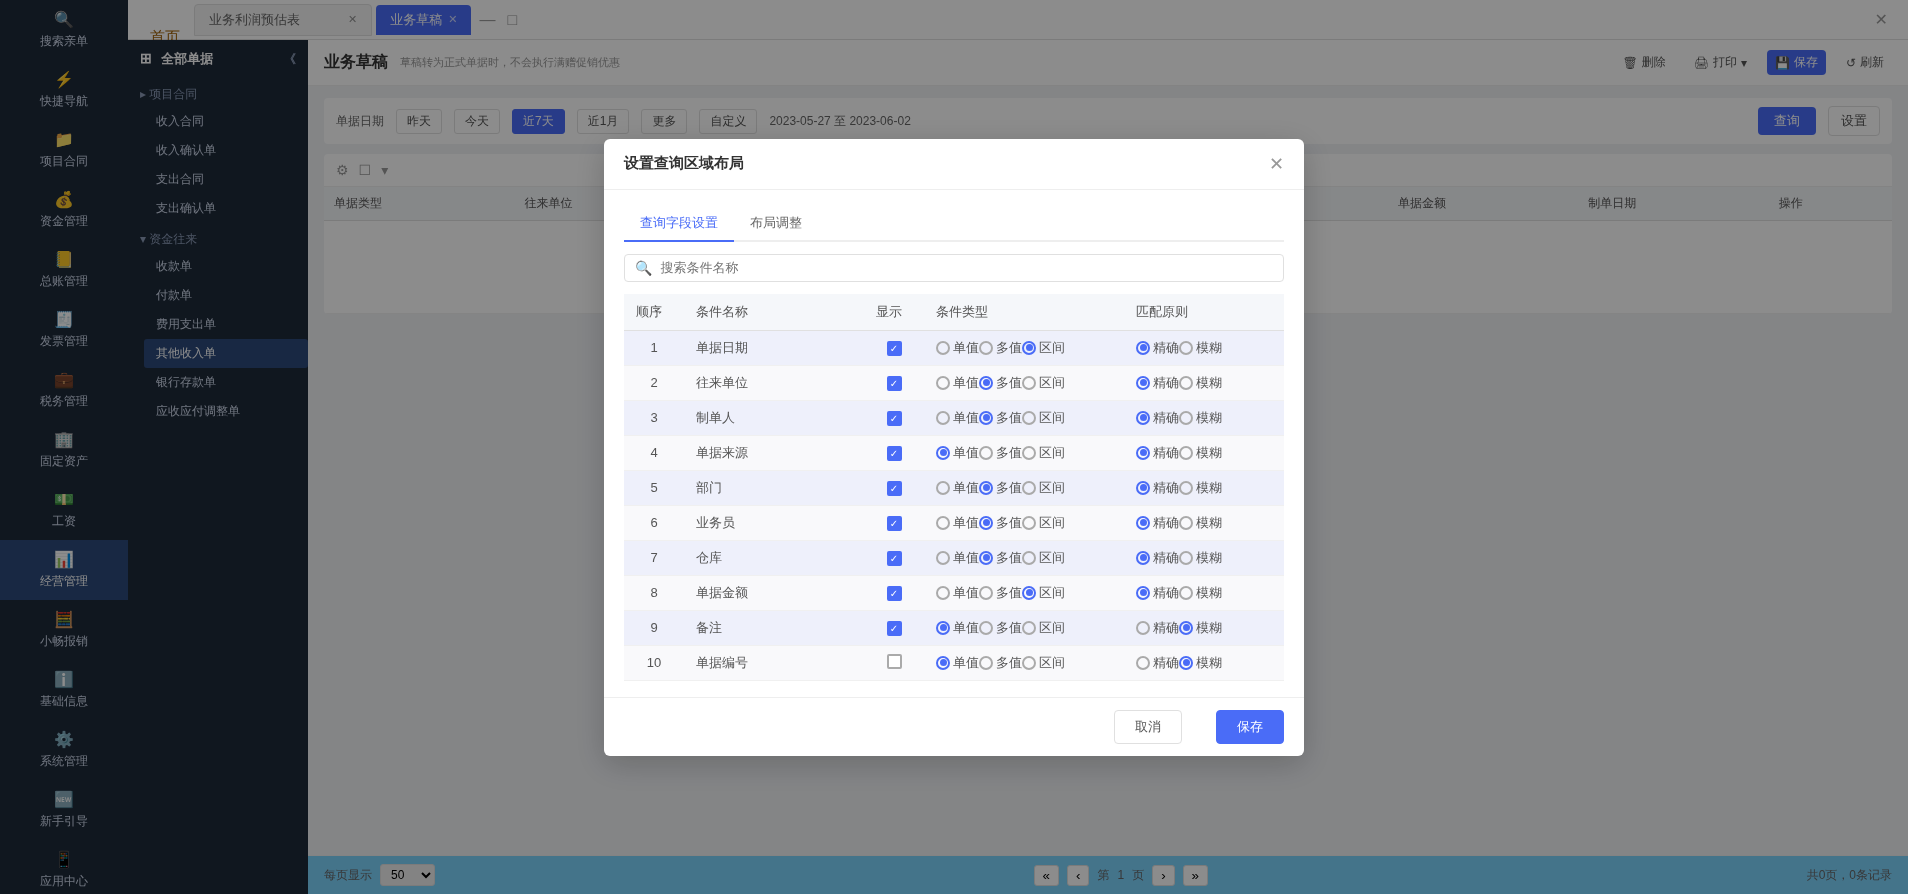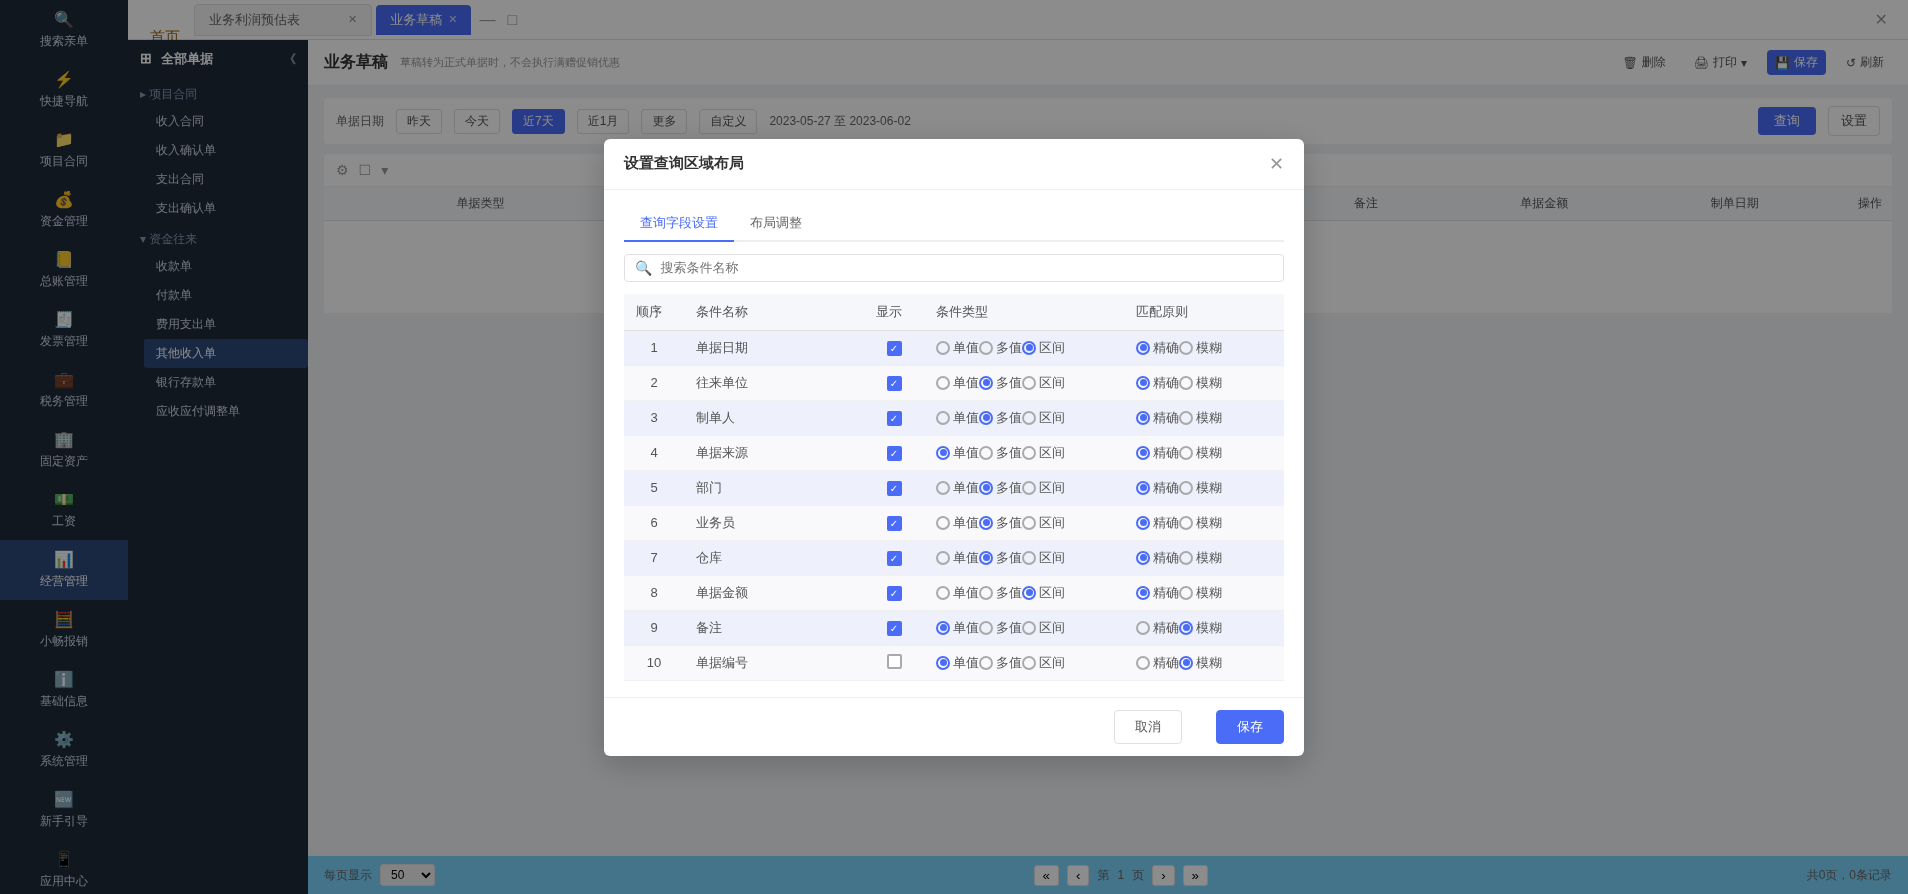--- a/index.html
+++ b/index.html
@@ -41,21 +41,21 @@
     .filter-label { color: #666; font-size: 12px; }
     .filter-btn { padding: 3px 10px; border-radius: 3px; cursor: pointer; font-size: 12px; border: 1px solid #e0e0e0; background: #fff; color: #555; }
     .filter-btn.active { background: #4a6cf7; color: #fff; border-color: #4a6cf7; }
     .date-range { font-size: 12px; color: #666; }
 
     
     .table-area { background: #fff; border-radius: 4px; overflow: hidden; }
     .table-toolbar { padding: 8px 12px; display: flex; align-items: center; gap: 10px; border-bottom: 1px solid #eee; }
     .toolbar-icon { color: #999; cursor: pointer; font-size: 14px; }
     table { width: 100%; border-collapse: collapse; font-size: 12px; }
-    th { background: #f5f7fa; padding: 8px 10px; text-align: right; color: #555; border-bottom: 1px solid #e0e0e0; font-weight: 500; white-space: nowrap; }
+    th { background: #f5f7fa; padding: 8px 10px; text-align: left; color: #555; border-bottom: 1px solid #e0e0e0; font-weight: 500; white-space: nowrap; }
     td { padding: 7px 10px; border-bottom: 1px solid #f0f0f0; color: #555; }
 
     
     .submenu { padding-left: 16px; }
     .submenu-item { padding: 6px 12px; font-size: 12px; cursor: pointer; color: #ccd6e8; }
     .submenu-item.active { color: #fff; background: #2d4a7a; border-radius: 3px; }
     .menu-group { font-size: 12px; color: #8a9ab5; padding: 8px 12px 4px; cursor: pointer; display: flex; align-items: center; justify-content: space-between; }
 
     
     .pagination { background: #7dd3fc; border-top: 1px solid #eee; padding: 8px 16px; display: flex; align-items: center; justify-content: space-between; font-size: 12px; color: #666; }

